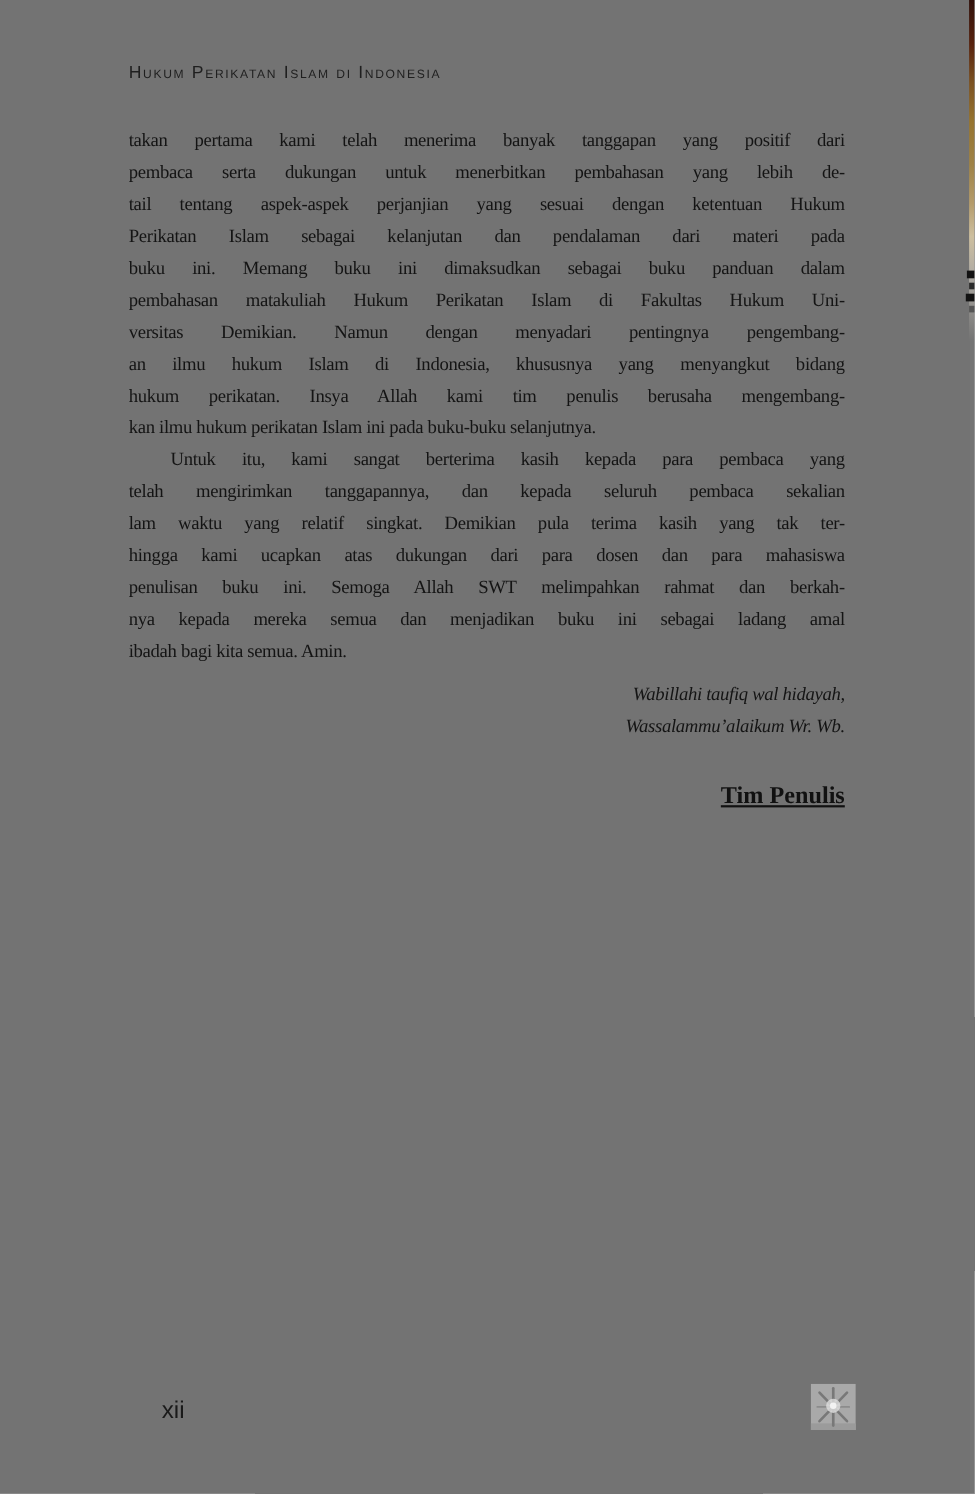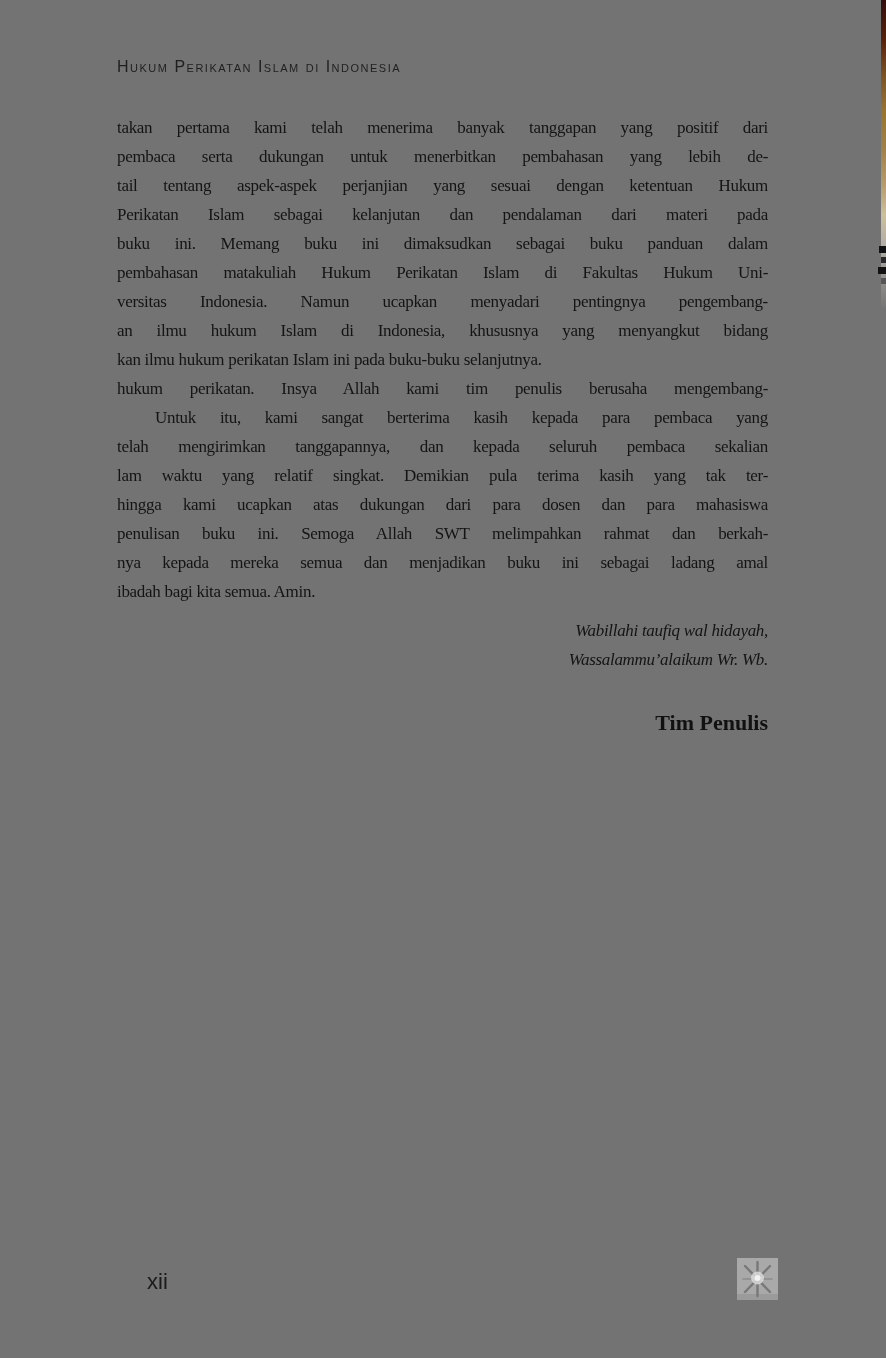--- a/index.html
+++ b/index.html
@@ -57,20 +57,21 @@
     text-align: right;
   }
 
   .signature {
     margin-top: 34px;
     text-align: right;
     font-weight: bold;
     font-size: 22px;
     line-height: 29px;
     color: #111111;
+    text-decoration: underline;
   }
 
   .page-number {
     position: absolute;
     left: 117px;
     top: 1269px;
     font-family: "Liberation Sans", sans-serif;
     font-size: 22px;
     color: #1a1a1a;
     margin-left: 30px;
@@ -114,24 +115,24 @@
   <div class="running-header">Hukum Perikatan Islam di Indonesia</div>
 
   <div class="text-block">
     <div class="paragraph">
         <div class="line">takan pertama kami telah menerima banyak tanggapan yang positif dari</div>
         <div class="line">pembaca serta dukungan untuk menerbitkan pembahasan yang lebih de-</div>
         <div class="line">tail tentang aspek-aspek perjanjian yang sesuai dengan ketentuan Hukum</div>
         <div class="line">Perikatan Islam sebagai kelanjutan dan pendalaman dari materi pada</div>
         <div class="line">buku ini. Memang buku ini dimaksudkan sebagai buku panduan dalam</div>
         <div class="line">pembahasan matakuliah Hukum Perikatan Islam di Fakultas Hukum Uni-</div>
-        <div class="line">versitas Indonesia. Namun ucapkan menyadari pentingnya pengembang-</div>
+        <div class="line">versitas Demikian. Namun dengan menyadari pentingnya pengembang-</div>
         <div class="line">an ilmu hukum Islam di Indonesia, khususnya yang menyangkut bidang</div>
+        <div class="line">hukum perikatan. Insya Allah kami tim penulis berusaha mengembang-</div>
         <div class="line last-line">kan ilmu hukum perikatan Islam ini pada buku-buku selanjutnya.</div>
-        <div class="line">hukum perikatan. Insya Allah kami tim penulis berusaha mengembang-</div>
       </div>
     <div class="paragraph">
         <div class="line indented">Untuk itu, kami sangat berterima kasih kepada para pembaca yang</div>
         <div class="line">telah mengirimkan tanggapannya, dan kepada seluruh pembaca sekalian</div>
         <div class="line">lam waktu yang relatif singkat. Demikian pula terima kasih yang tak ter-</div>
         <div class="line">hingga kami ucapkan atas dukungan dari para dosen dan para mahasiswa</div>
         <div class="line">penulisan buku ini. Semoga Allah SWT melimpahkan rahmat dan berkah-</div>
         <div class="line">nya kepada mereka semua dan menjadikan buku ini sebagai ladang amal</div>
         <div class="line last-line">ibadah bagi kita semua. Amin.</div>
       </div>

